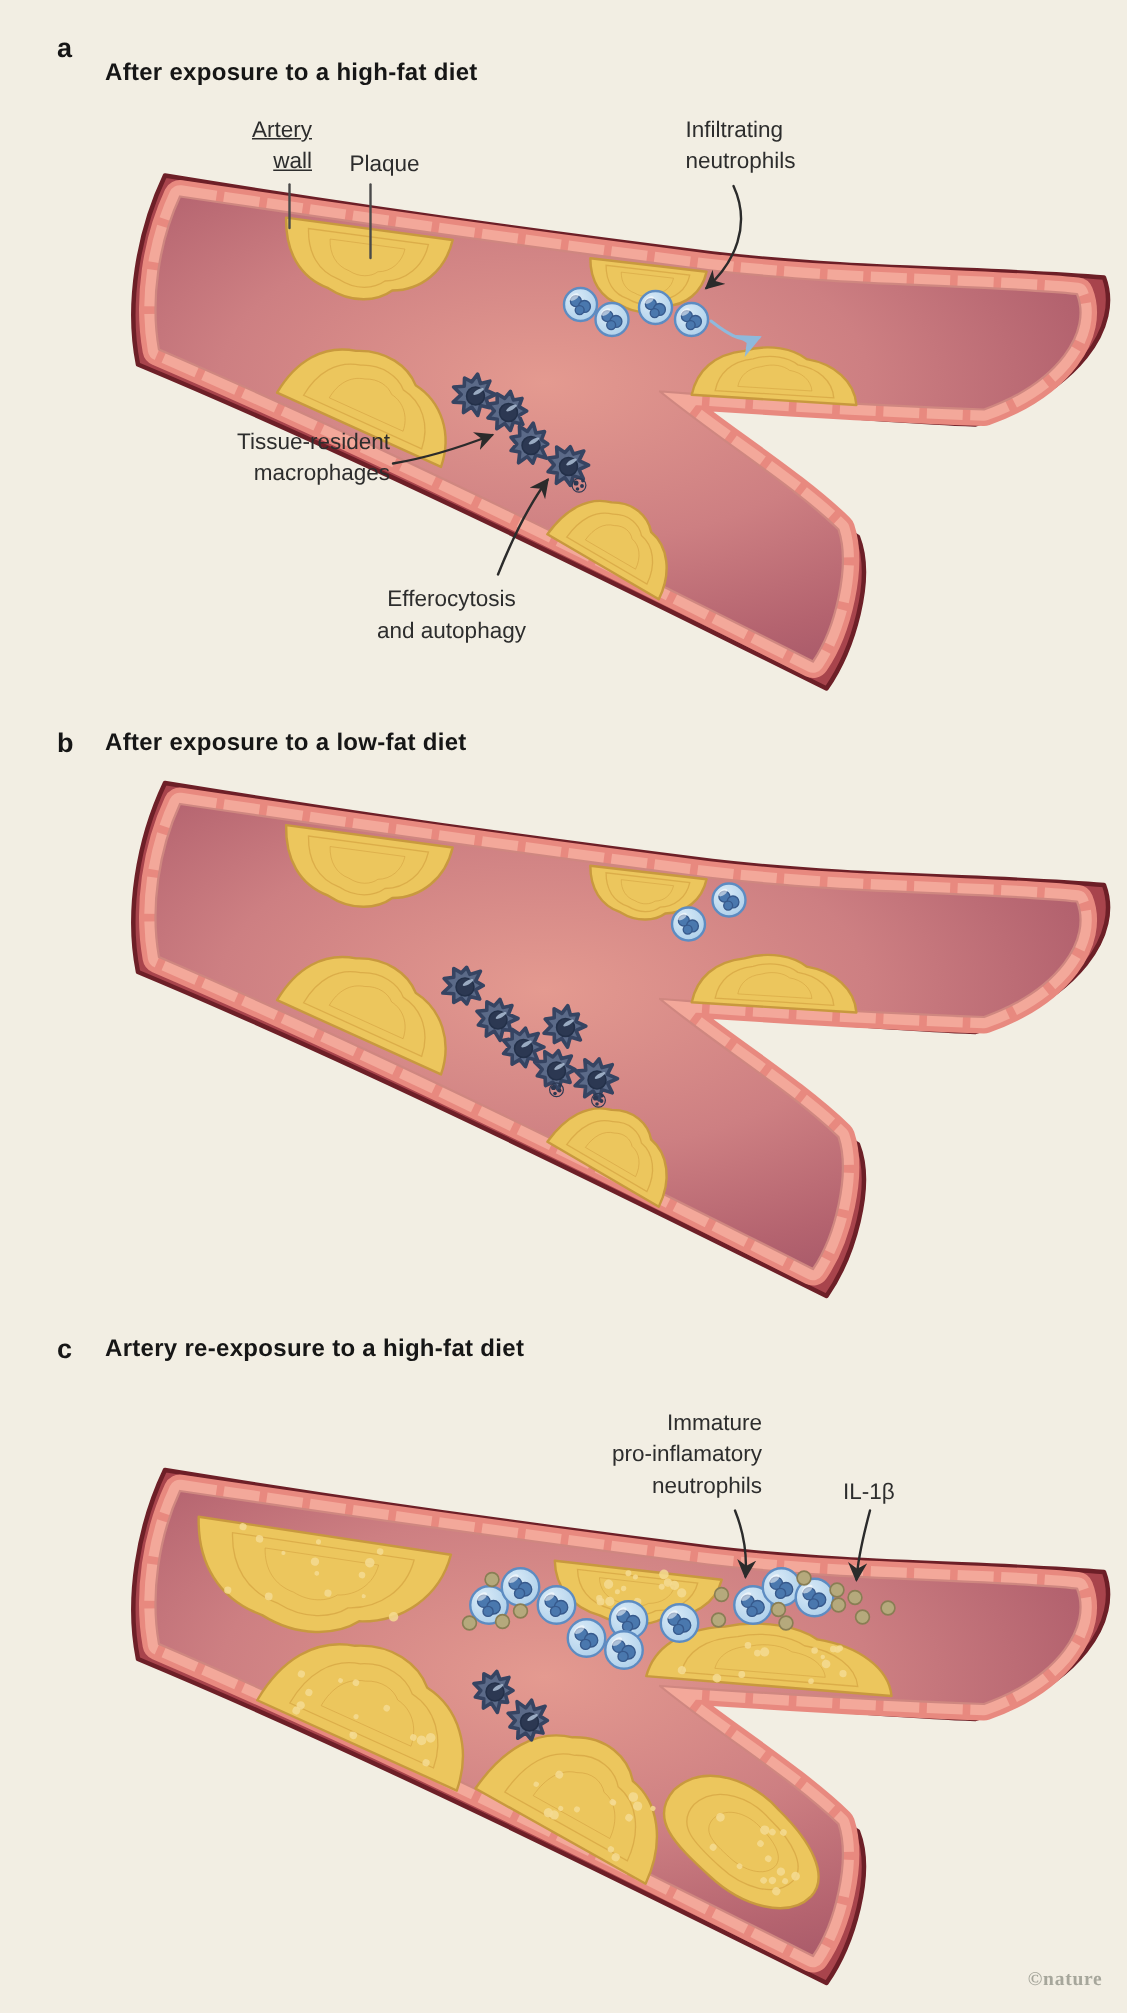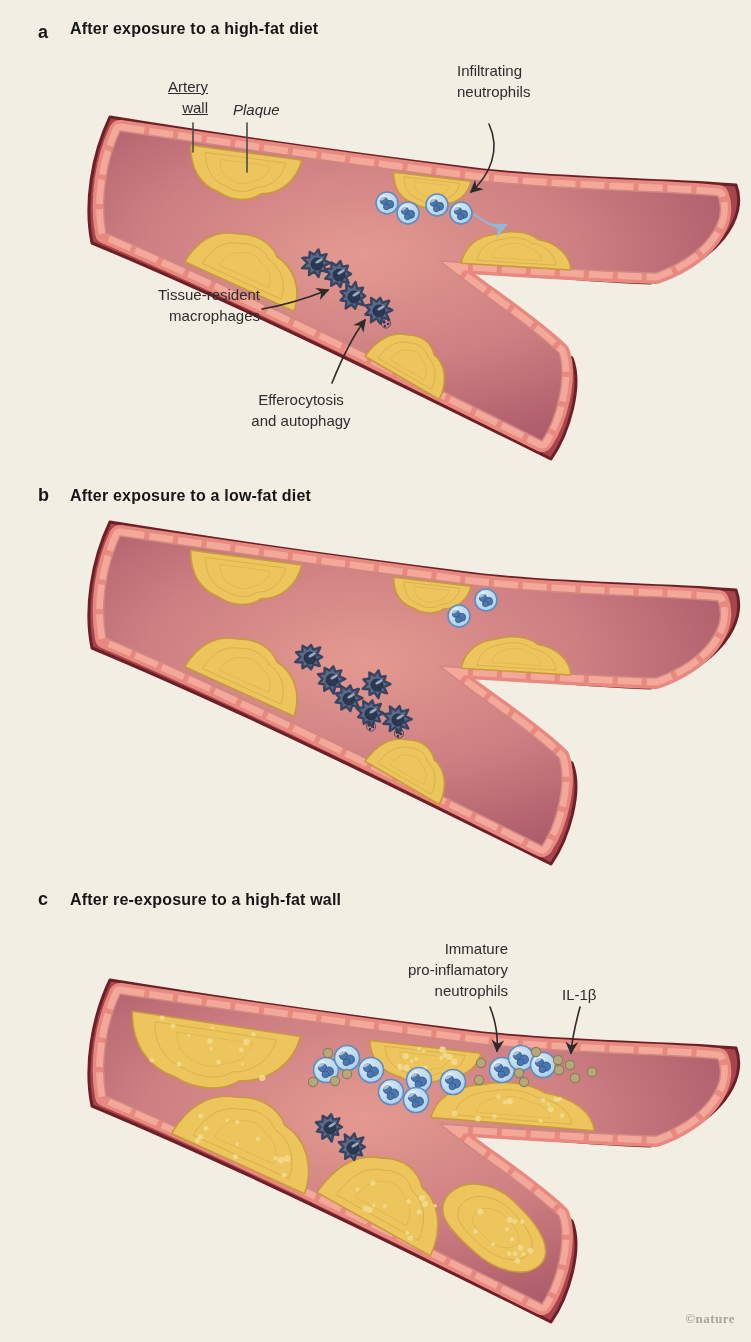--- a/index.html
+++ b/index.html
@@ -15,21 +15,21 @@
           font-family:"Liberation Serif","DejaVu Serif",serif;font-weight:700;
           font-size:13px;color:#a6a69b;letter-spacing:.5px;}
 </style>
 </head>
 <body>
 
 <div class="page">
 
   <div>
     <div class="panel-letter" style="left:38px;top:22px;">a</div>
-    <div class="panel-title" style="left:70px;top:20px;">After exposure to a high-fat diet</div>
+    <div class="panel-title" style="left:70px;top:40px;">After exposure to a high-fat diet</div>
     <svg id="art-a" class="art" style="top:95px;" viewBox="0 0 680 380">
         <defs>
           <radialGradient id="gl-a" cx="0.42" cy="0.4" r="0.78">
             <stop offset="0" stop-color="#e49a90"></stop>
             <stop offset="0.45" stop-color="#cd7f82"></stop>
             <stop offset="0.75" stop-color="#b4636f"></stop>
             <stop offset="1" stop-color="#9d5164"></stop>
           </radialGradient>
           <radialGradient id="gn-a" cx="0.35" cy="0.3" r="0.85">
             <stop offset="0" stop-color="#d9eaf7"></stop>
@@ -130,22 +130,22 @@
         </g>
         <path d="M123 28 L123 57" fill="none" stroke="#4a4a4a" stroke-width="1.6" stroke-linecap="round"></path>
         <path d="M177 28 L177 77" fill="none" stroke="#4a4a4a" stroke-width="1.6" stroke-linecap="round"></path>
         <path d="M419 29 C431 55 420 80 401 97" fill="none" stroke="#2b2b2b" stroke-width="1.6" stroke-linecap="round" marker-end="url(#ah-a)"></path>
         <path d="M404 119 C418 130 427 134 436 130" fill="none" stroke="#8fb9dc" stroke-width="2" stroke-linecap="round" marker-end="url(#ahb-a)"></path>
         <path d="M192 214 C216 210 240 202 258 195" fill="none" stroke="#2b2b2b" stroke-width="1.6" stroke-linecap="round" marker-end="url(#ah-a)"></path>
         <path d="M262 288 C272 263 283 241 295 225" fill="none" stroke="#2b2b2b" stroke-width="1.6" stroke-linecap="round" marker-end="url(#ah-a)"></path>
       </svg>
     <div class="lbl r" style="left:118px;top:76px;width:90px;text-decoration:underline;">Artery
 wall</div>
-    <div class="lbl" style="left:233px;top:99px;font-style:italic;">Plaque</div>
-    <div class="lbl" style="left:457px;top:60px;">Infiltrating
+    <div class="lbl" style="left:233px;top:99px;">Plaque</div>
+    <div class="lbl" style="left:457px;top:76px;">Infiltrating
 neutrophils</div>
     <div class="lbl r" style="left:118px;top:284px;width:142px;">Tissue-resident
 macrophages</div>
     <div class="lbl c" style="left:225px;top:389px;width:152px;">Efferocytosis
 and autophagy</div>
   </div>
 
   <div>
     <div class="panel-letter" style="left:38px;top:485px;">b</div>
     <div class="panel-title" style="left:70px;top:487px;">After exposure to a low-fat diet</div>
@@ -255,21 +255,21 @@
           <circle cx="412.92" cy="97.8" r="3.6300000000000003" fill="#4a78ae" stroke="#36598c" stroke-width="0.9"></circle>
           <circle cx="418.64" cy="101.32" r="3.96" fill="#4a78ae" stroke="#36598c" stroke-width="0.9"></circle>
           <circle cx="415.45" cy="103.74" r="2.97" fill="#4a78ae" stroke="#36598c" stroke-width="0.9"></circle>
           <ellipse cx="411.82" cy="95.05" rx="3.52" ry="1.87" fill="#ffffff" opacity="0.55" transform="rotate(-35 411.82 95.05)"></ellipse>
         </g>
       </svg>
   </div>
 
   <div>
     <div class="panel-letter" style="left:38px;top:889px;">c</div>
-    <div class="panel-title" style="left:70px;top:891px;">After re-exposure to a high-fat wall</div>
+    <div class="panel-title" style="left:70px;top:891px;">Artery re-exposure to a high-fat diet</div>
     <svg id="art-c" class="art" style="top:958px;" viewBox="0 0 680 380">
         <defs>
           <radialGradient id="gl-c" cx="0.42" cy="0.4" r="0.78">
             <stop offset="0" stop-color="#e49a90"></stop>
             <stop offset="0.45" stop-color="#cd7f82"></stop>
             <stop offset="0.75" stop-color="#b4636f"></stop>
             <stop offset="1" stop-color="#9d5164"></stop>
           </radialGradient>
           <radialGradient id="gn-c" cx="0.35" cy="0.3" r="0.85">
             <stop offset="0" stop-color="#d9eaf7"></stop>

